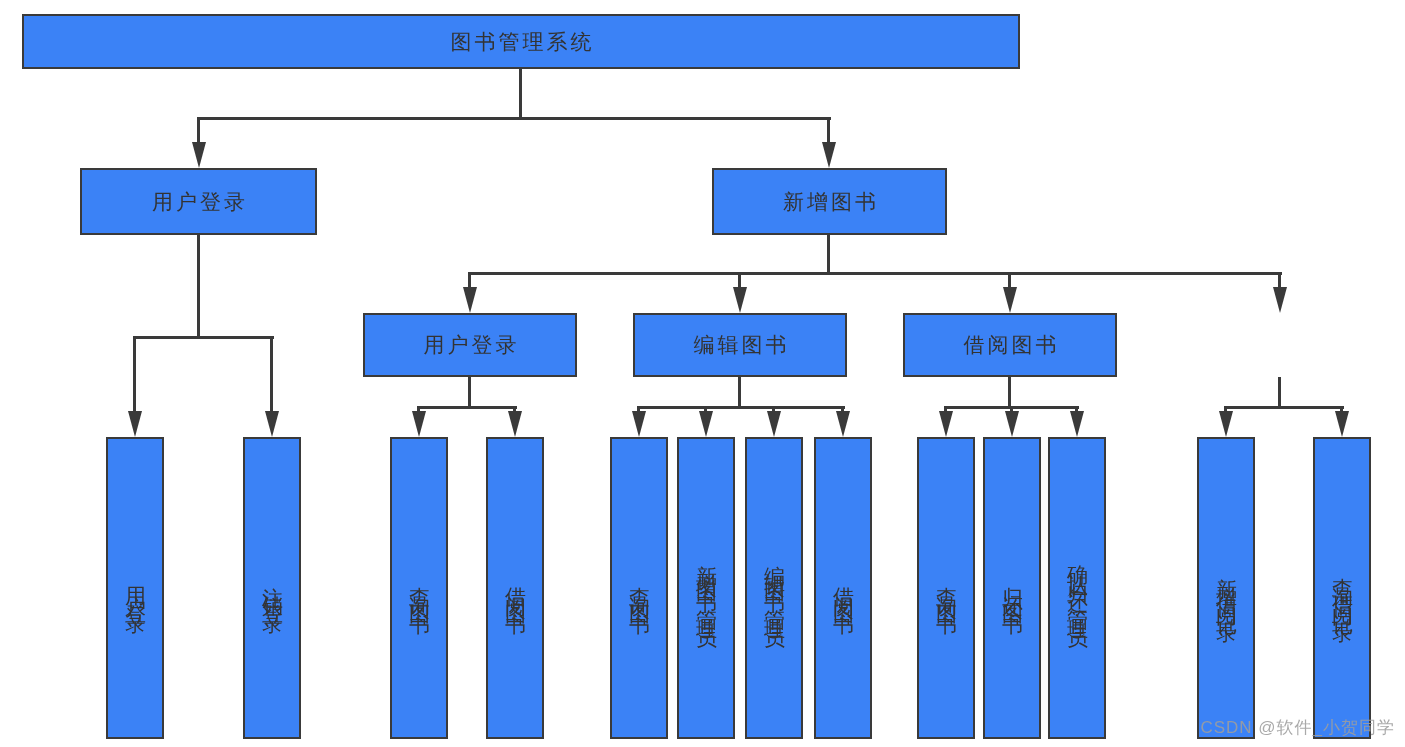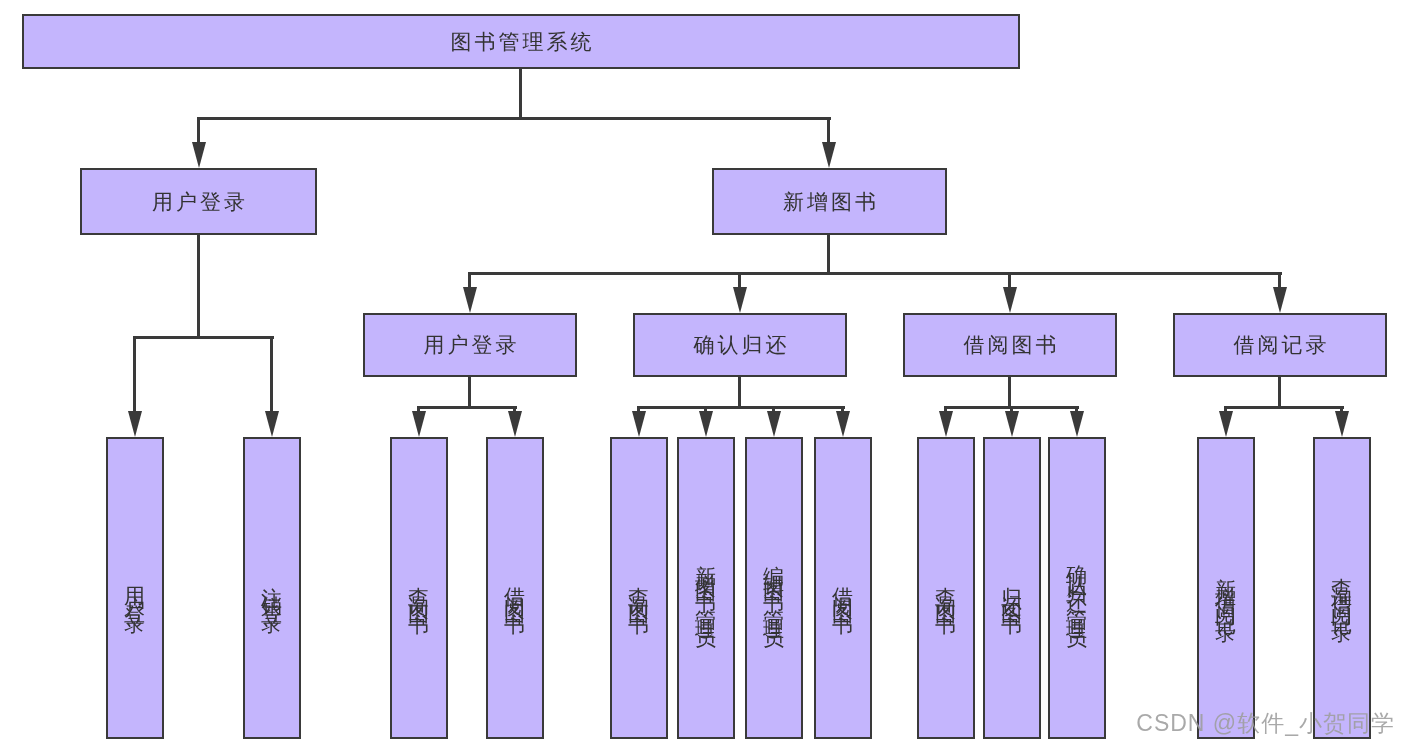--- a/index.html
+++ b/index.html
@@ -9,26 +9,27 @@
     height: 747px;
     background: #ffffff;
     overflow: hidden;
     font-family: "Liberation Sans", "DejaVu Sans", sans-serif;
     color: #333333;
   }
   .box {
     position: absolute;
     box-sizing: border-box;
     border: 2px solid #3a3a3a;
-    background: #c4b5fd;
+    background: #3b82f6;
     display: flex;
     align-items: center;
     justify-content: center;
     color: #333333;
     z-index: 2;
+    font-family: Liberation Serif, serif;
   }
   .box-h {
     font-size: 21px;
     letter-spacing: 3px;
     text-indent: 3px; 
     white-space: nowrap;
   }
   .box-v {
     writing-mode: vertical-rl;
     text-orientation: mixed;
@@ -41,21 +42,21 @@
   .ar {
     position: absolute; width: 0; height: 0; z-index: 1;
     border-left: 7px solid transparent;
     border-right: 7px solid transparent;
     border-top: 26px solid #3a3a3a;
   }
   .wm {
     position: absolute;
     right: 10px;
     bottom: 8px;
-    font-size: 23px;
+    font-size: 17px;
     letter-spacing: 1px;
     color: #9e9e9e;
     opacity: 0.88;
     z-index: 10;
     white-space: nowrap;
   }
 </style>
 </head>
 <body>
 
@@ -85,23 +86,22 @@
   <div class="vl" style="left:468px;  top:272px; height:17px;"></div>
   <div class="ar" style="left:463px;  top:287px;"></div>
   <div class="vl" style="left:738px;  top:272px; height:17px;"></div>
   <div class="ar" style="left:733px;  top:287px;"></div>
   <div class="vl" style="left:1008px; top:272px; height:17px;"></div>
   <div class="ar" style="left:1003px; top:287px;"></div>
   <div class="vl" style="left:1278px; top:272px; height:17px;"></div>
   <div class="ar" style="left:1273px; top:287px;"></div>
 
   <div class="box box-h" style="left:363px; top:313px; width:214px; height:64px;">用户登录</div>
-  <div class="box box-h" style="left:633px; top:313px; width:214px; height:64px;">确认归还</div>
+  <div class="box box-h" style="left:633px; top:313px; width:214px; height:64px;">编辑图书</div>
   <div class="box box-h" style="left:903px; top:313px; width:214px; height:64px;">借阅图书</div>
-  <div class="box box-h" style="left:1173px; top:313px; width:214px; height:64px;">借阅记录</div>
 
   <div class="vl" style="left:468px; top:377px; height:31px;"></div>
   <div class="hl" style="left:417px; top:406px; width:100px;"></div>
   <div class="vl" style="left:417px; top:406px; height:7px;"></div>
   <div class="ar" style="left:412px; top:411px;"></div>
   <div class="vl" style="left:513px; top:406px; height:7px;"></div>
   <div class="ar" style="left:508px; top:411px;"></div>
 
   <div class="vl" style="left:738px; top:377px; height:31px;"></div>
   <div class="hl" style="left:637px; top:406px; width:208px;"></div>

